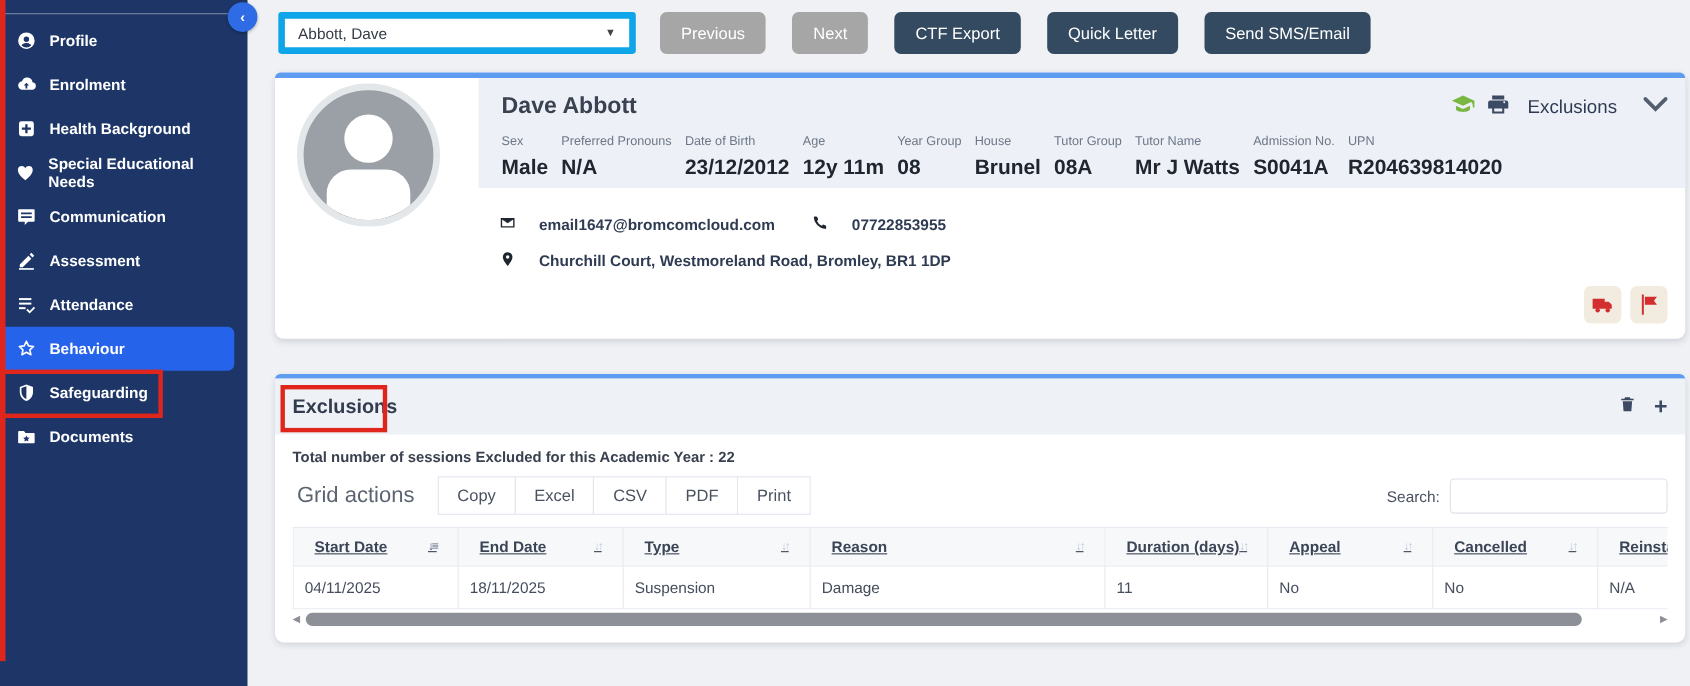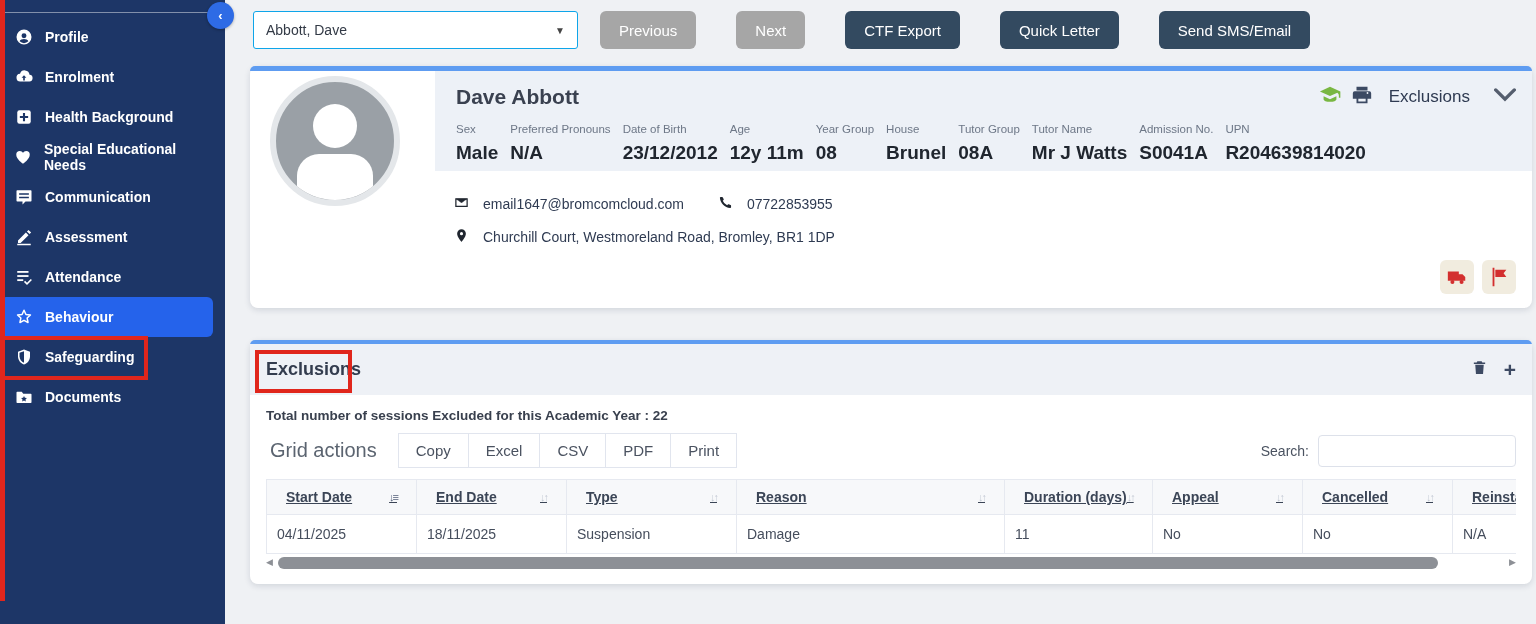--- a/index.html
+++ b/index.html
@@ -19,26 +19,26 @@
   .nav-item .ico { width:20px; height:20px; display:flex; align-items:center; justify-content:center; }
   .nav-item .ico svg { width:18px; height:18px; }
   .collapse-btn { position:absolute; left:207px; top:2px; width:27px; height:27px;
     border-radius:50%; background:#2e6be5; color:#fff; display:flex; align-items:center;
     justify-content:center; font-size:13px; font-weight:bold; z-index:5;
     box-shadow:0 1px 3px rgba(0,0,0,.3); cursor:pointer; }
 
   
   .content { position:absolute; left:225px; top:0; right:0; bottom:0; }
   .toolbar { display:flex; align-items:center; margin:11px 0 0 28px; }
-  .student-select { width:325px; height:38px; background:#fff; border:1px solid #0ea5e9;
+  .student-select { width:325px; height:38px; background:#fff; border:6px solid #0ea5e9;
     border-radius:3px; display:flex; align-items:center; justify-content:space-between;
     padding:0 12px; font-size:14px; color:#333a46; margin-right:22px; cursor:pointer; }
   .caret { font-size:10px; color:#444; }
   .tb-btn { height:38px; border:none; border-radius:6px; padding:0 19px; font-size:15px;
-    color:#fff; font-family:inherit; cursor:pointer; margin-right:40px; }
+    color:#fff; font-family:inherit; cursor:pointer; margin-right:24px; }
   .tb-btn.disabled { background:#a6a6a6; }
   .tb-btn.primary { background:#334a60; }
 
   .card { position:relative; margin-left:25px; width:1282px; background:#fff;
     border-radius:8px; box-shadow:0 2px 6px rgba(30,40,70,.14); }
   .card::before { content:""; position:absolute; left:0; right:0; top:0; height:5px;
     background:#5e9cf1; border-radius:8px 8px 0 0; }
 
   
   .profile-card { margin-top:17px; height:242px; }
@@ -55,21 +55,21 @@
   .p-fields { position:absolute; left:206px; top:57px; display:flex; gap:12px; }
   .p-field .lbl { font-size:11.5px; color:#6d7787; margin-bottom:7px; }
   .p-field .val { font-size:19px; color:#20262f; font-weight:bold; }
   .p-head-icons { position:absolute; right:16px; top:18px; display:flex;
     align-items:center; gap:10px; }
   .p-head-icons svg { width:22px; height:22px; }
   .p-section-label { font-size:17px; color:#2f3b52; margin-left:6px; }
   .chev { margin-left:14px; color:#555e6e; }
   .contact-row { position:absolute; left:204px; display:flex; gap:34px;
     font-size:14px; color:#2f3b52; align-items:center; }
-  .contact-item { display:flex; align-items:center; gap:14px; }
+  .contact-item { display:flex; align-items:center; gap:21px;font-weight:bold; }
   .contact-item svg { width:15px; height:15px; }
   .p-flag-icons { position:absolute; right:16px; bottom:14px; display:flex; gap:8px; }
   .beige-sq { width:34px; height:34px; background:#f1ecdf; border-radius:6px;
     display:flex; align-items:center; justify-content:center; cursor:pointer; }
   .beige-sq svg { width:22px; height:22px; }
 
   
   .excl-card { margin-top:32px; height:244px; }
   .excl-head { position:absolute; left:0; right:0; top:4px; height:51px; background:#eef1f6;
     display:flex; align-items:center; justify-content:space-between; padding:0 16px; }

